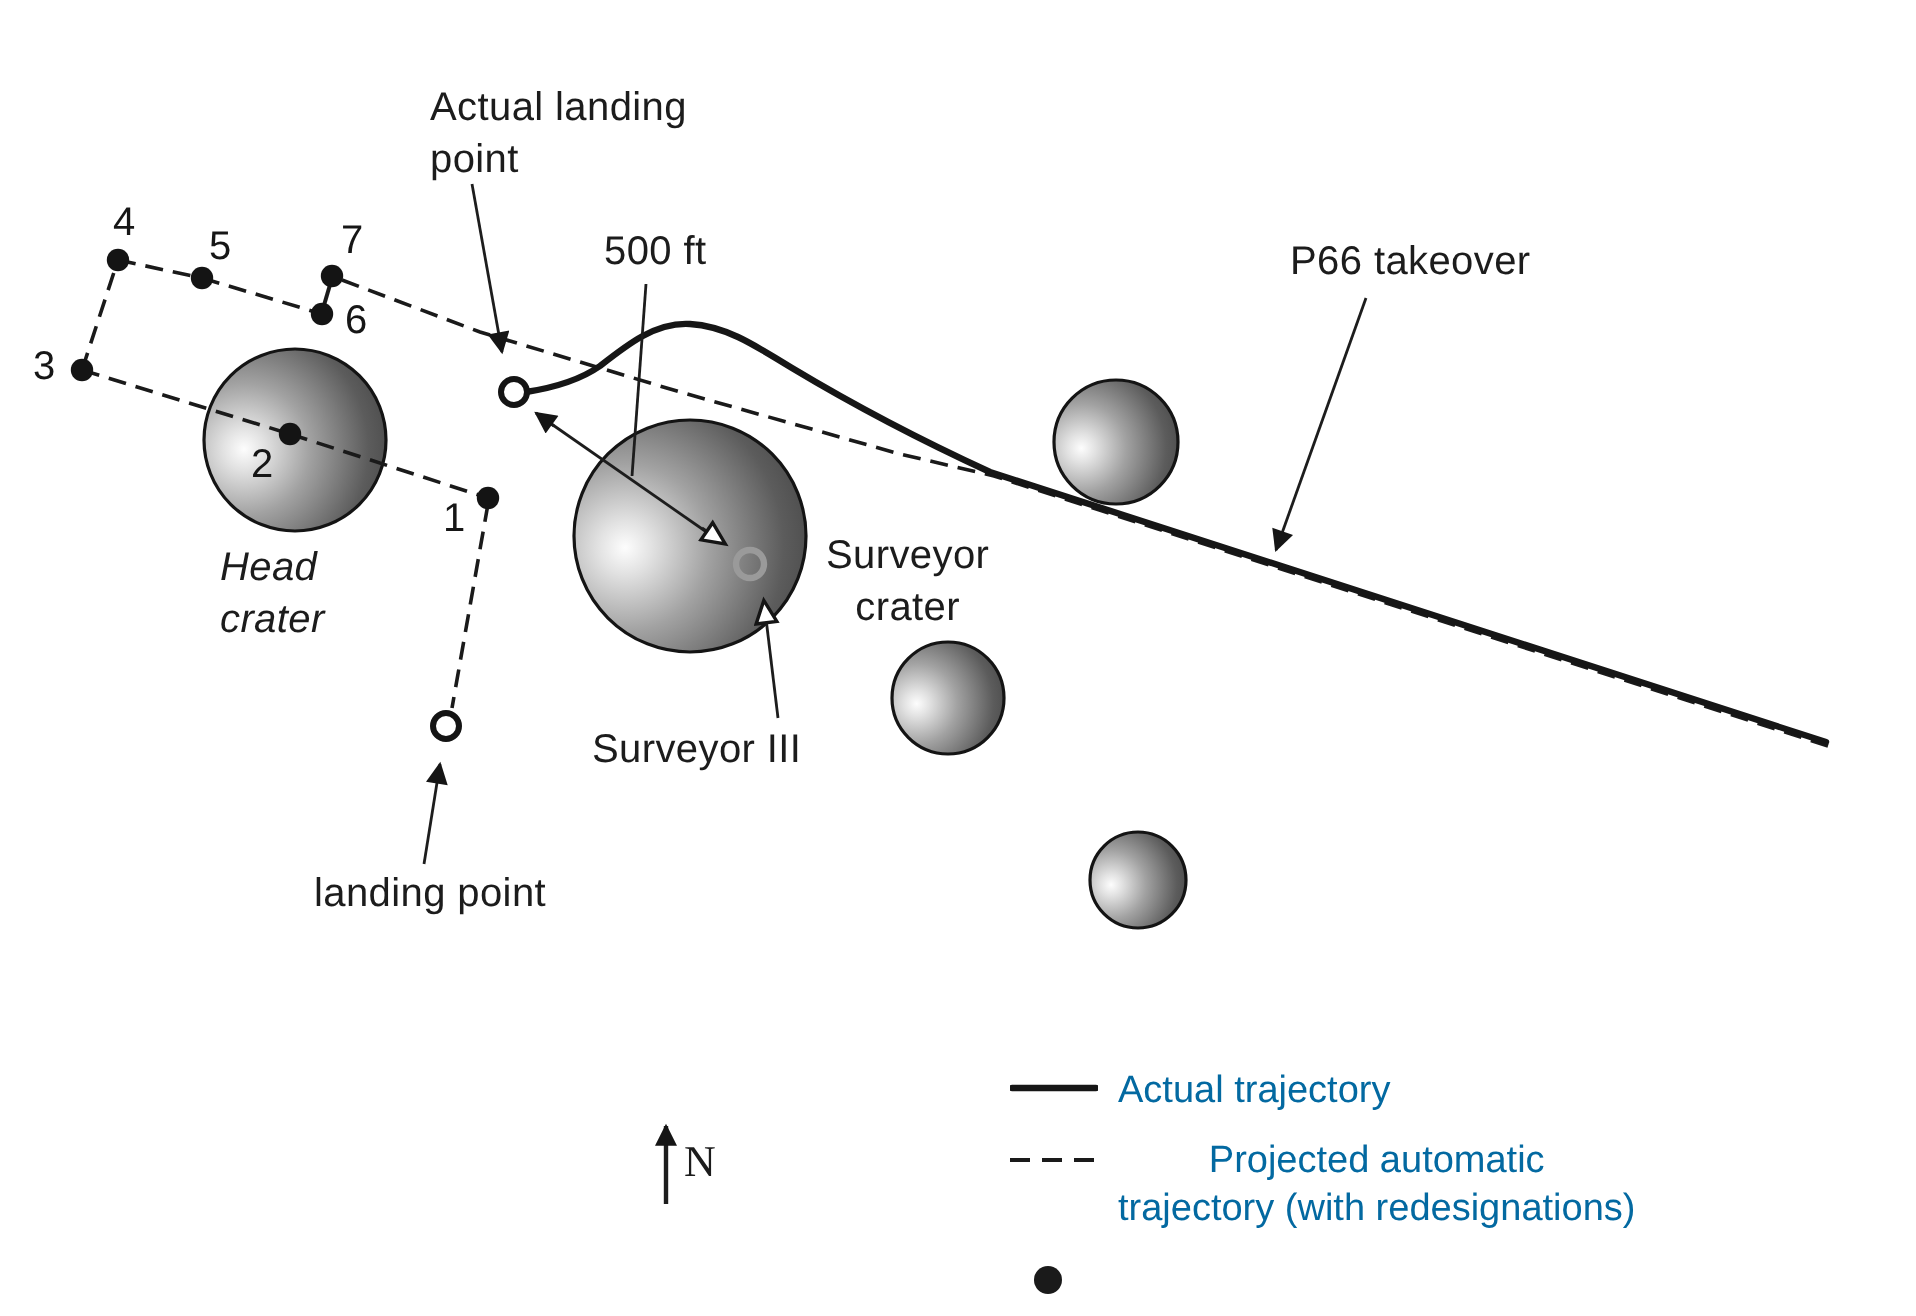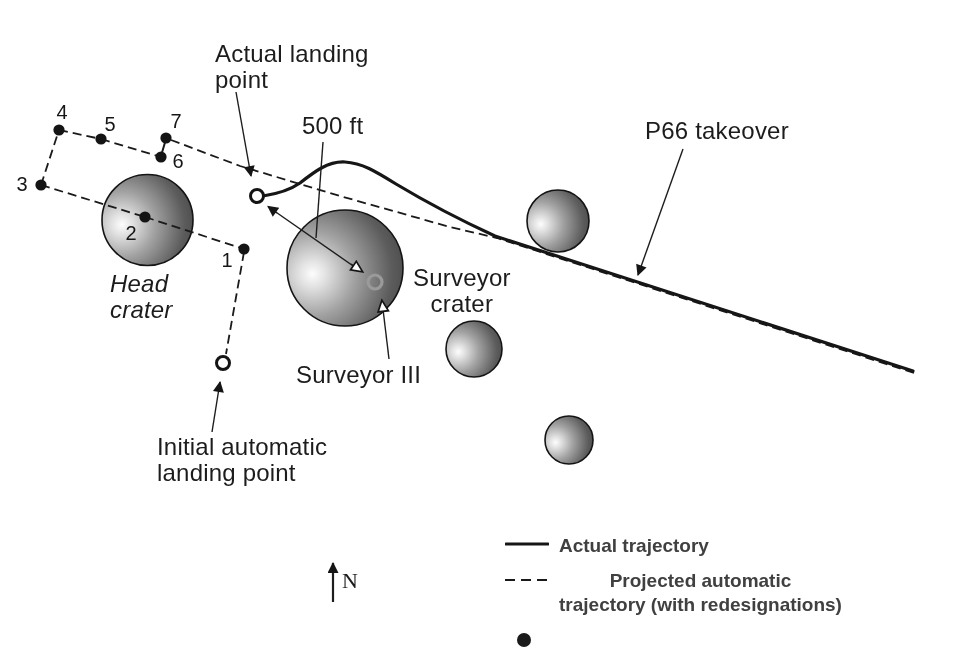--- a/index.html
+++ b/index.html
@@ -7,21 +7,21 @@
     position:relative;
     width:958px;height:658px;
     background:#ffffff;
     font-family:"Liberation Sans","DejaVu Sans",sans-serif;
     color:#1c1c1c;
     overflow:hidden;
   }
   #diagram-svg{position:absolute;left:0;top:0;}
   .lbl{
     position:absolute;
-    font-size:24px;
+    font-size:20px;
     line-height:26px;
     color:#1c1c1c;
     white-space:nowrap;
     letter-spacing:0.2px;
   }
   .lbl span{display:block;}
   .num{
     position:absolute;
     font-size:20px;
     color:#161616;
@@ -30,22 +30,21 @@
   .north-n{
     font-family:"Liberation Serif","DejaVu Serif",serif;
     font-size:22px;
   }
   .legend-label{
     position:absolute;
     left:559px;
     font-size:19px;
     line-height:24px;
     white-space:nowrap;
-    color:#404040;
-    font-weight:bold;
+    color:#0369a1;
   }
   .legend-label span{display:block;text-align:center;}
   .legend-swatch{position:absolute;}
   #legend-dot{
     position:absolute;
     left:517px;top:633px;
     width:14px;height:14px;
     border-radius:50%;
     background:#1a1a1a;
   }
@@ -139,21 +138,20 @@
   </div>
 
   <div class="lbl" style="left:413px;top:265px;text-align:center;">
     <span>Surveyor</span>
     <span>crater</span>
   </div>
 
   <div class="lbl" style="left:296px;top:362px;">Surveyor III</div>
 
   <div class="lbl" style="left:157px;top:434px;">
-    <span>Initial automatic</span>
     <span>landing point</span>
   </div>
 
   <div class="lbl north-n" style="left:342px;top:568px;">N</div>
 
   <div class="num" style="left:227px;top:260px;">1</div>
   <div class="num" style="left:131px;top:233px;">2</div>
   <div class="num" style="left:22px;top:184px;">3</div>
   <div class="num" style="left:62px;top:112px;">4</div>
   <div class="num" style="left:110px;top:124px;">5</div>

